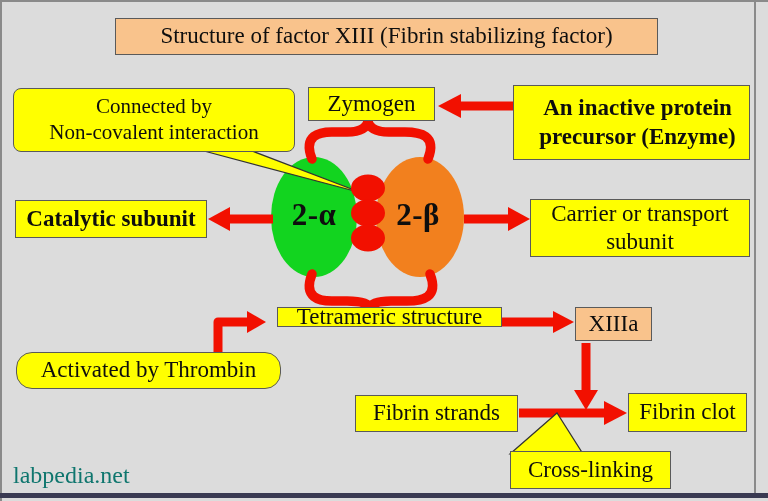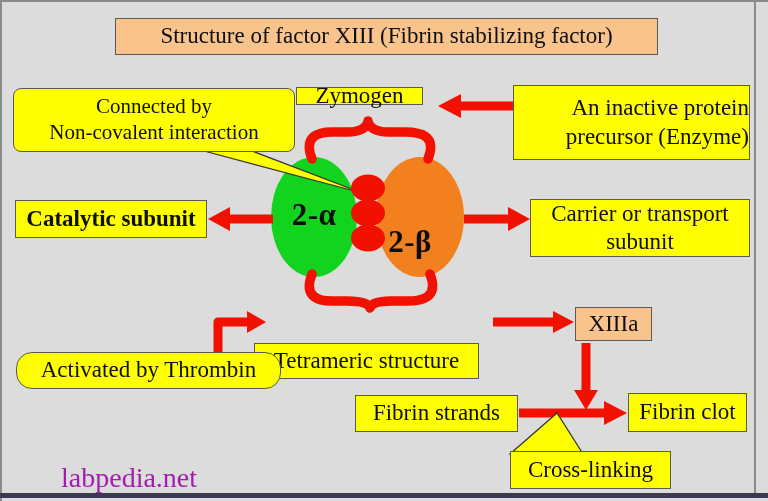--- a/index.html
+++ b/index.html
@@ -17,29 +17,29 @@
   .frame.f-bottom { left:0; top:493px; width:768px; height:5px; background: var(--c-frame-dark, #3a3a52); }
 
   .box {
     position:absolute; z-index:2; box-sizing:border-box;
     display:flex; flex-direction:column; align-items:center; justify-content:center;
     text-align:center; border:1.5px solid #5a5a5a;
     font-size:23px; line-height:1.22; white-space:nowrap;
   }
   .ybox { background: var(--c-box-yellow, #ffff00); }
   .pbox { background: var(--c-box-peach, #f9c38c); }
-  .align-left { align-items:flex-end; padding-left:12px; }
+  .align-left { align-items:center; padding-left:12px;font-weight:bold; }
 
   .subunit-label {
     position:absolute; z-index:2; width:74px; text-align:center;
     font-size:31px; font-weight:700; letter-spacing:0.5px;
   }
   .watermark {
     position:absolute; z-index:2; left:13px; top:462px;
-    font-size:28px; color:#a21caf;margin-left:48px;
+    font-size:24px; color:#0f766e;
   }
 
   
   .f-green  { fill: var(--c-subunit-green, #12d41f); }
   .f-orange { fill: var(--c-subunit-orange, #f2801e); }
   .f-red    { fill: var(--c-arrow-red, #f21000); }
   .s-red    { stroke: var(--c-arrow-red, #f21000); fill:none; }
   .callout  { fill: var(--c-box-yellow, #ffff00); stroke:#333; stroke-width:1.2; }
 </style>
 </head>
@@ -87,39 +87,39 @@
 
   <div class="box pbox" style="left:115px; top:18px; width:543px; height:37px;">
     <span>Structure of factor XIII (Fibrin stabilizing factor)</span>
   </div>
 
   <div class="box ybox" style="left:13px; top:88px; width:282px; height:64px; font-size:21px;border-radius:8px;">
     <span>Connected by</span>
     <span>Non-covalent interaction</span>
   </div>
 
-  <div class="box ybox" style="left:296px; top:87px; width:127px; height:18px;text-align:right;">
+  <div class="box ybox" style="left:308px; top:87px; width:127px; height:34px;text-align:right;">
     <span>Zymogen</span>
   </div>
 
   <div class="box ybox align-left" style="left:513px; top:85px; width:237px; height:75px;">
     <span>An inactive protein</span>
     <span>precursor (Enzyme)</span>
   </div>
 
   <div class="box ybox" style="left:15px; top:200px; width:192px; height:38px;font-weight:bold;">
     <span>Catalytic subunit</span>
   </div>
 
   <div class="box ybox" style="left:530px; top:199px; width:220px; height:58px;">
     <span>Carrier or transport</span>
     <span>subunit</span>
   </div>
 
-  <div class="box ybox" style="left:254px; top:307px; width:225px; height:36px;margin-top:36px;">
+  <div class="box ybox" style="left:277px; top:307px; width:225px; height:20px;">
     <span>Tetrameric structure</span>
   </div>
 
   <div class="box pbox" style="left:575px; top:307px; width:77px; height:34px;">
     <span>XIIIa</span>
   </div>
 
   <div class="box ybox" style="left:16px; top:352px; width:265px; height:37px;border-radius:16px;">
     <span>Activated by Thrombin</span>
   </div>
@@ -130,21 +130,21 @@
 
   <div class="box ybox" style="left:628px; top:393px; width:119px; height:39px;">
     <span>Fibrin clot</span>
   </div>
 
   <div class="box ybox" style="left:510px; top:451px; width:161px; height:38px;">
     <span>Cross-linking</span>
   </div>
 
   <div class="subunit-label" style="left:277px; top:197px;">2-α</div>
-  <div class="subunit-label" style="left:373px; top:197px;margin-top:27px;">2-β</div>
+  <div class="subunit-label" style="left:381px; top:197px;">2-β</div>
 
   <div class="watermark">labpedia.net</div>
 
   <div class="frame f-left"></div>
   <div class="frame f-top"></div>
   <div class="frame f-right"></div>
   <div class="frame f-bottom"></div>
 
 </div>
 

